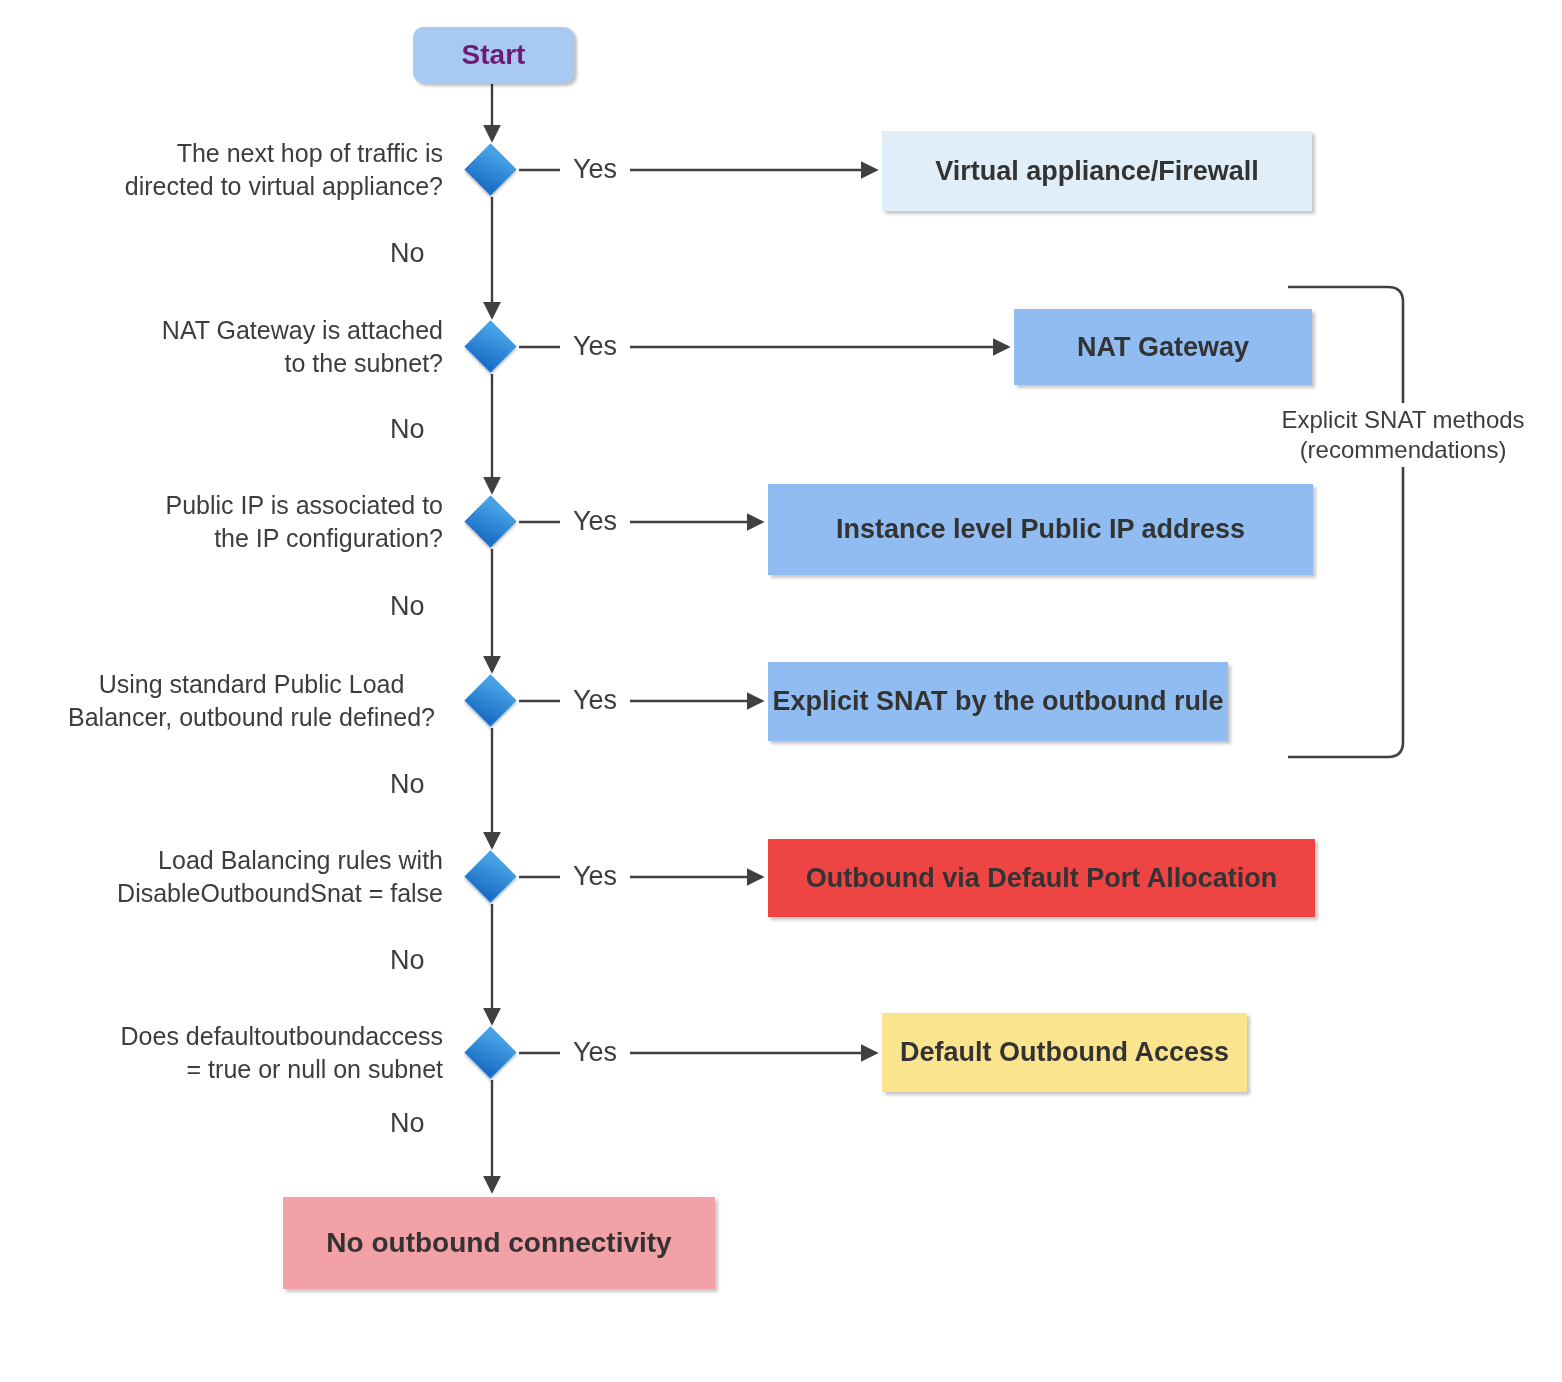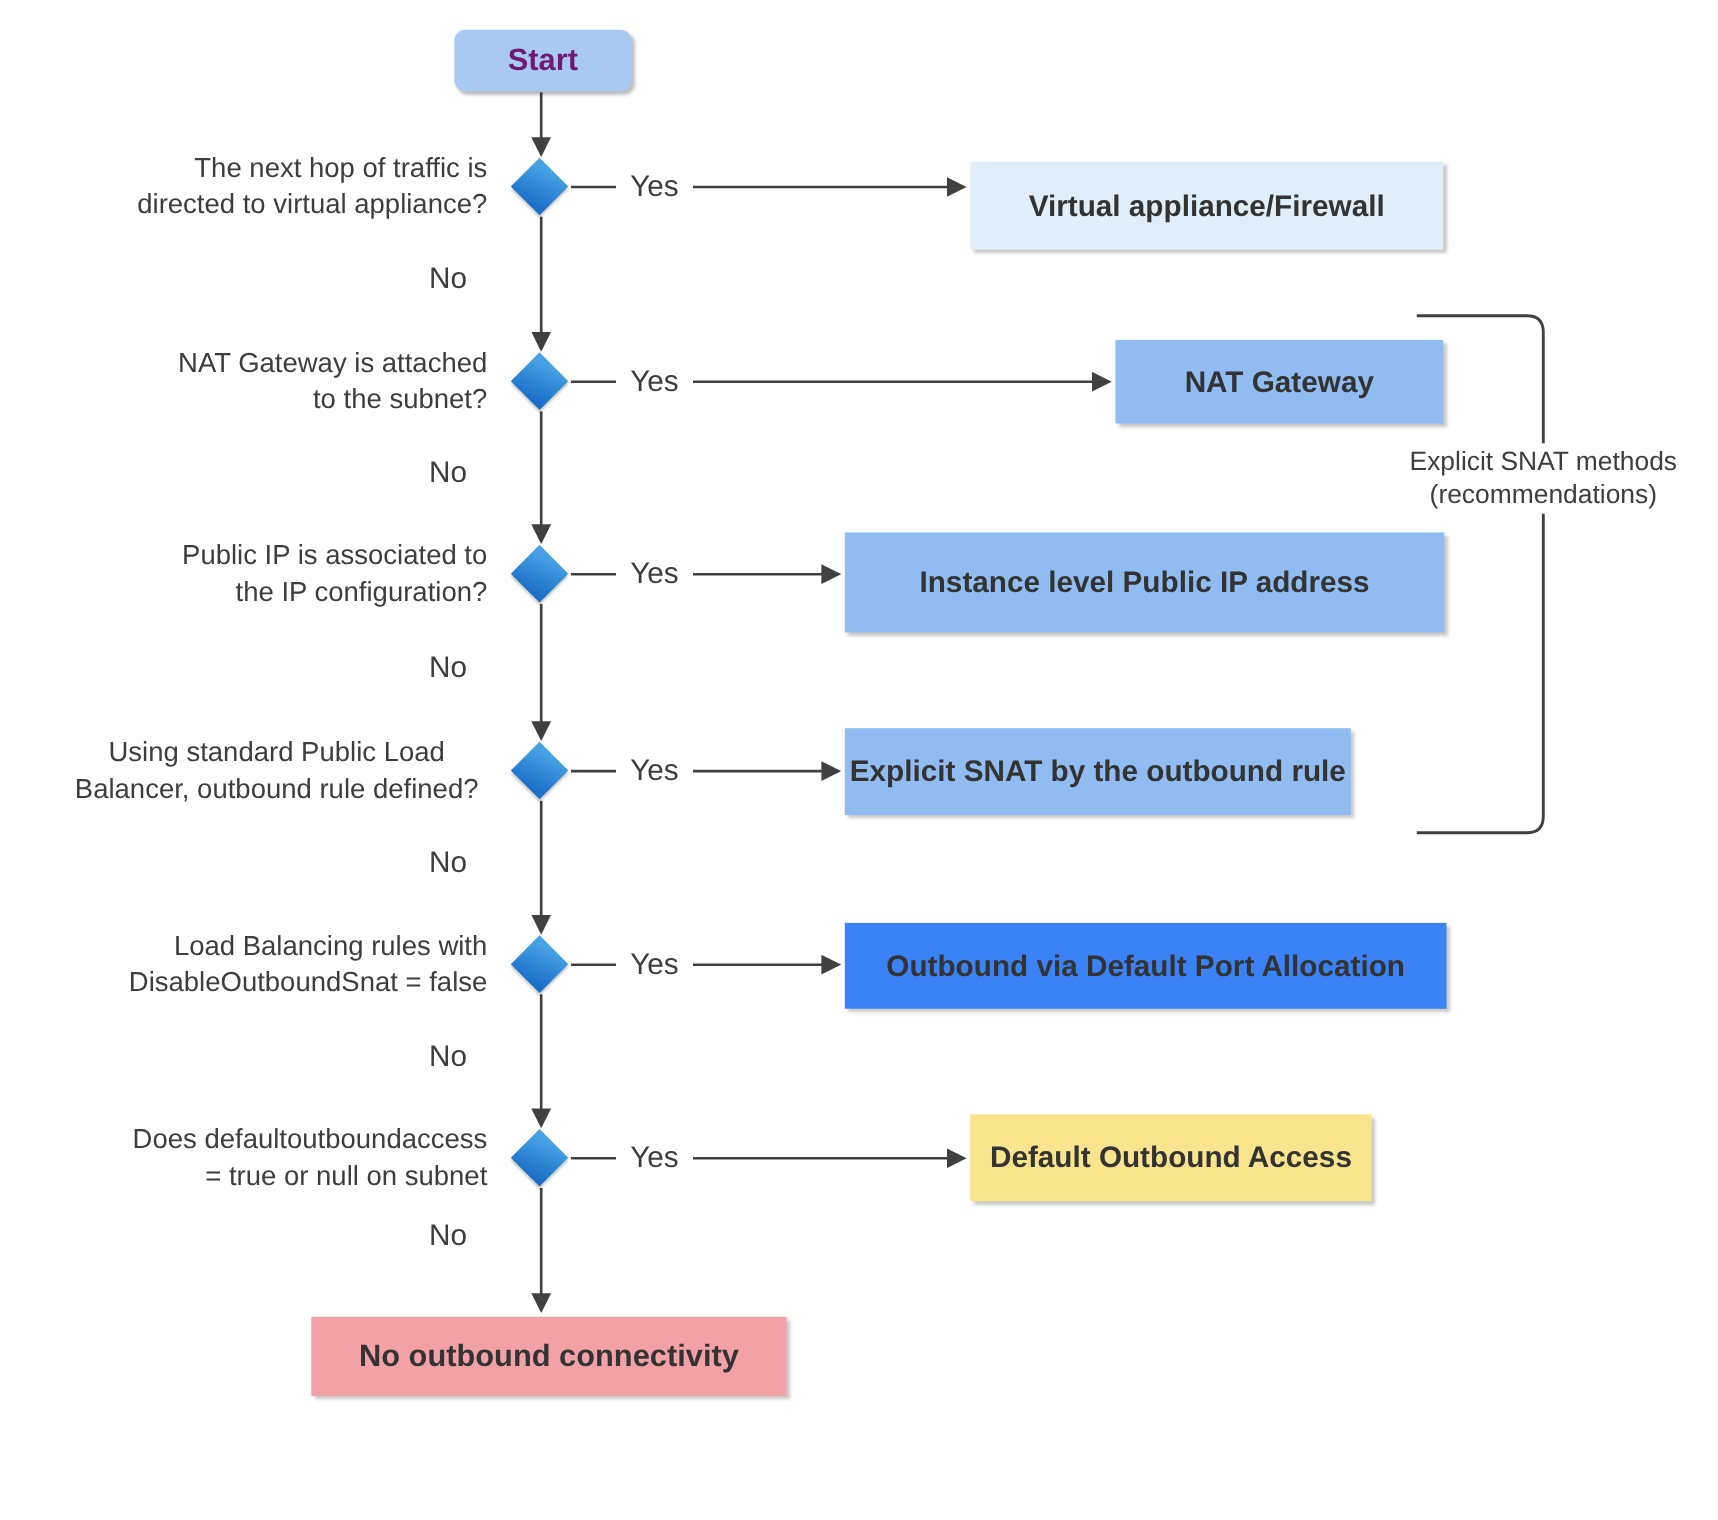--- a/index.html
+++ b/index.html
@@ -17,27 +17,27 @@
     left:413px;top:27px;width:161px;height:56px;
     background:#a8c9f2;border-radius:10px;
     box-shadow:3px 3px 3px rgba(0,0,0,0.25);
     font-weight:bold;font-size:28px;color:#701a75;
   }
   .result{
     box-shadow:3px 3px 3px rgba(0,0,0,0.22);
     font-weight:bold;font-size:27px;color:#333;
     text-align:center;
   }
-  .r1{left:882px;top:147px;width:430px;height:80px;background:#dfeef9;}
+  .r1{left:882px;top:131px;width:430px;height:80px;background:#dfeef9;}
   .r2{left:1014px;top:309px;width:298px;height:76px;background:#90bcf1;}
   .r3{left:768px;top:484px;width:545px;height:91px;background:#90bcf1;}
   .r4{left:768px;top:662px;width:460px;height:79px;background:#90bcf1;}
-  .r5{left:768px;top:839px;width:547px;height:78px;background:#3b82f6;}
+  .r5{left:768px;top:839px;width:547px;height:78px;background:#ef4444;}
   .r6{left:882px;top:1013px;width:365px;height:79px;background:#fae48d;}
-  .terminal{left:283px;top:1197px;width:432px;height:72px;background:#f2a1a7;font-size:28px;}
+  .terminal{left:283px;top:1197px;width:432px;height:92px;background:#f2a1a7;font-size:28px;}
   .diamond{
     position:absolute;z-index:3;width:37px;height:37px;
     background:linear-gradient(160deg,#46a2e4 15%,#1a6ec6 90%);
     transform:rotate(45deg);
     box-shadow:2px 2px 2px rgba(0,0,0,0.2);
   }
   .d1{left:472px;top:151px;}
   .d2{left:472px;top:328px;}
   .d3{left:472px;top:503px;}
   .d4{left:472px;top:682px;}

